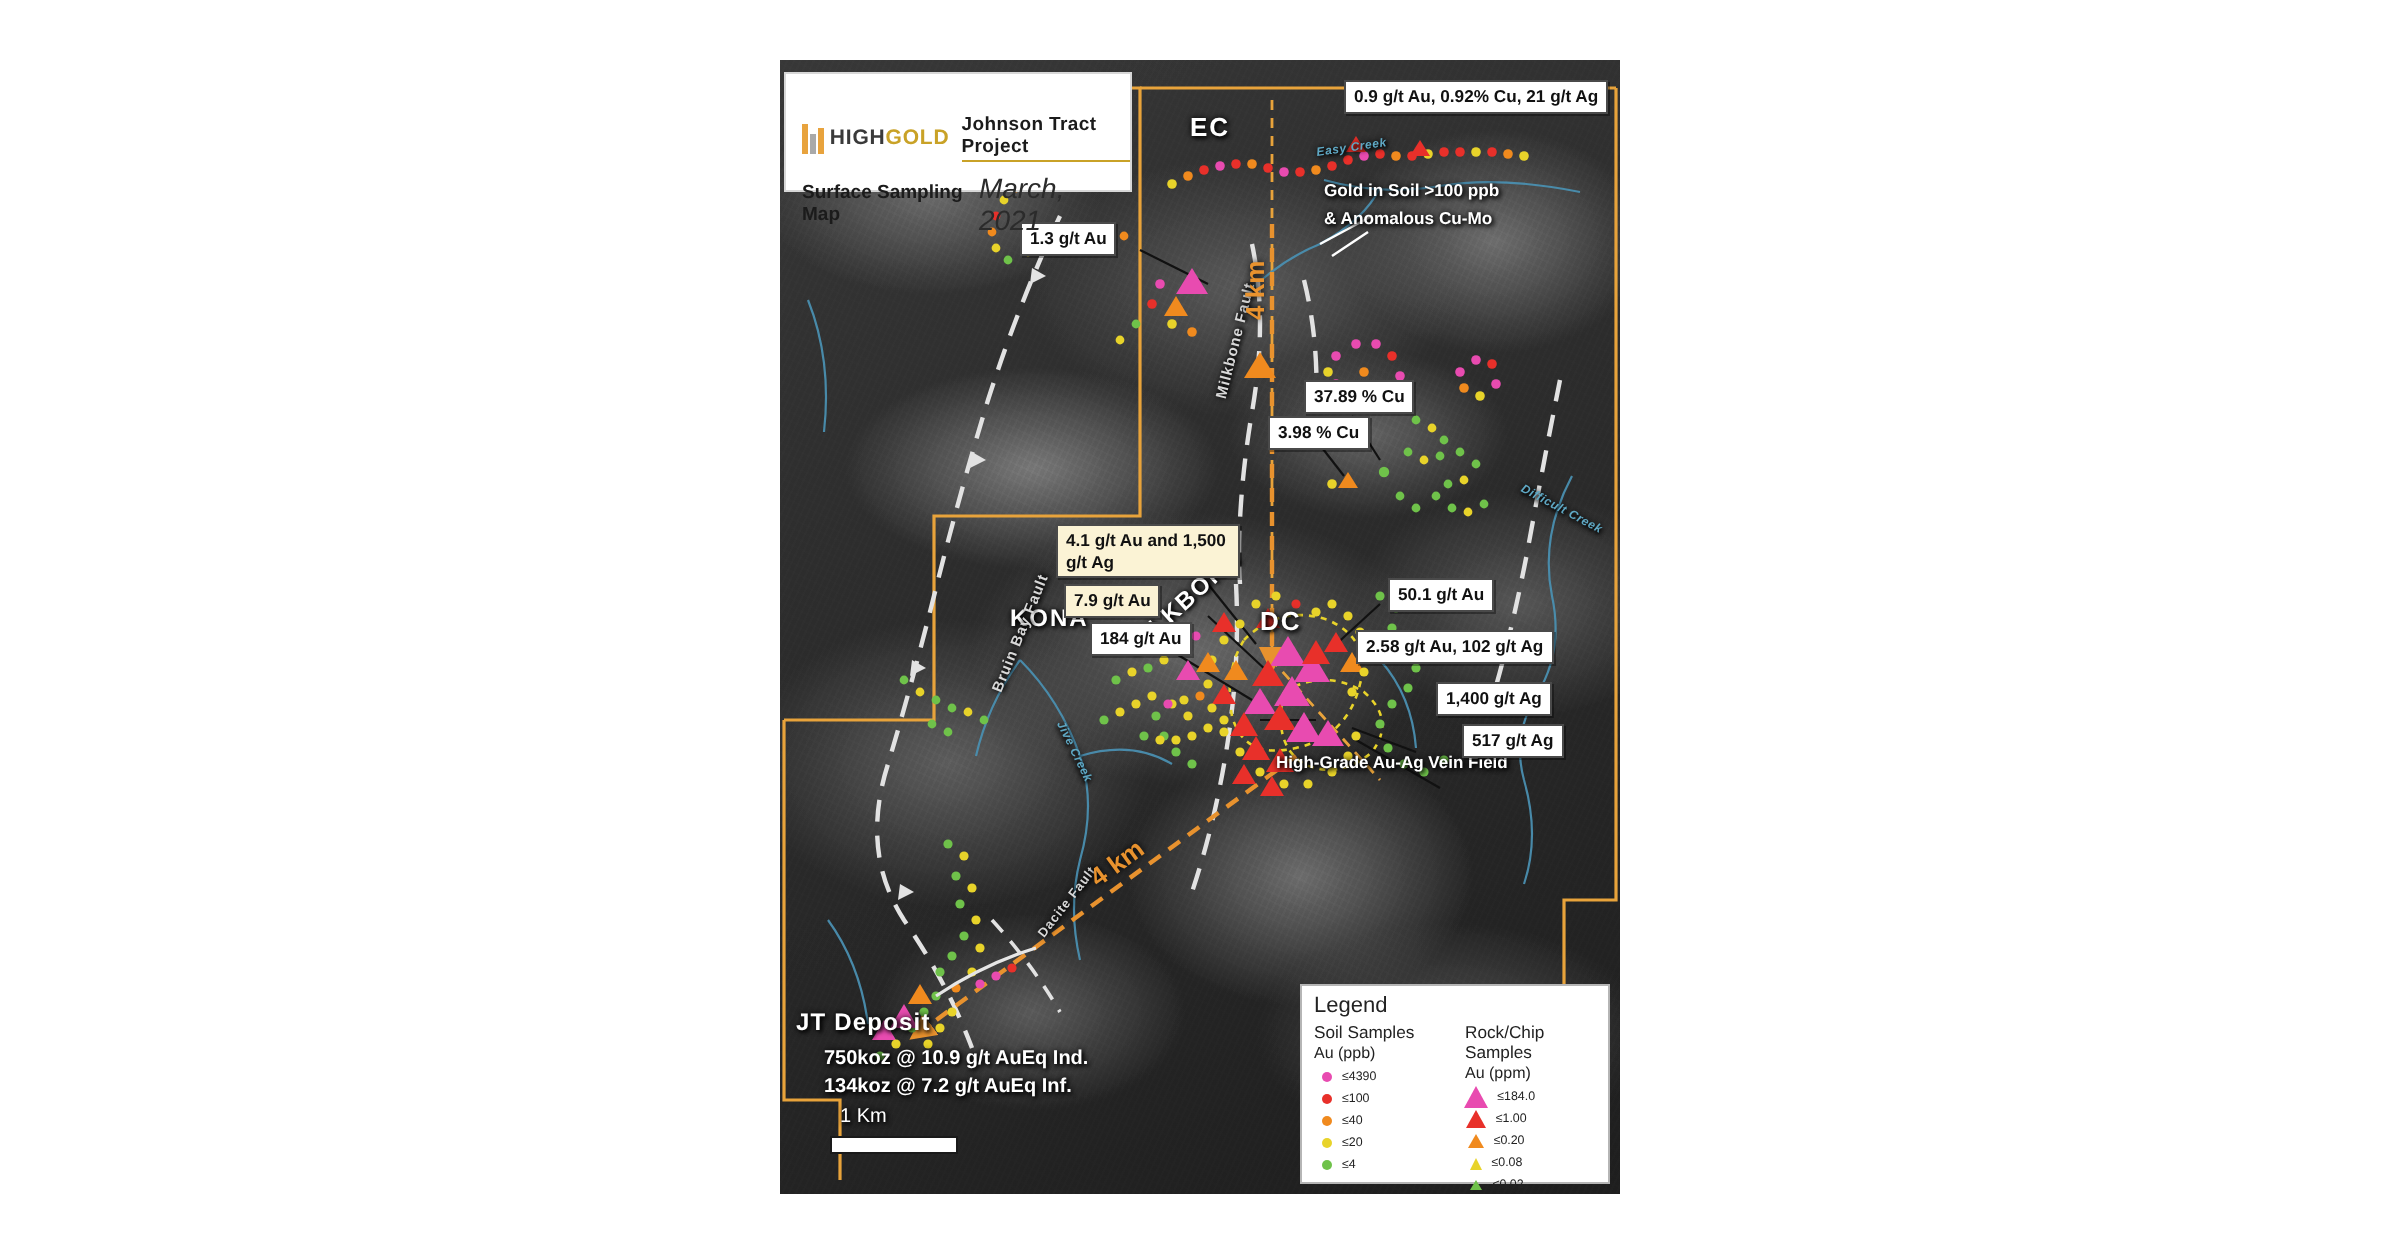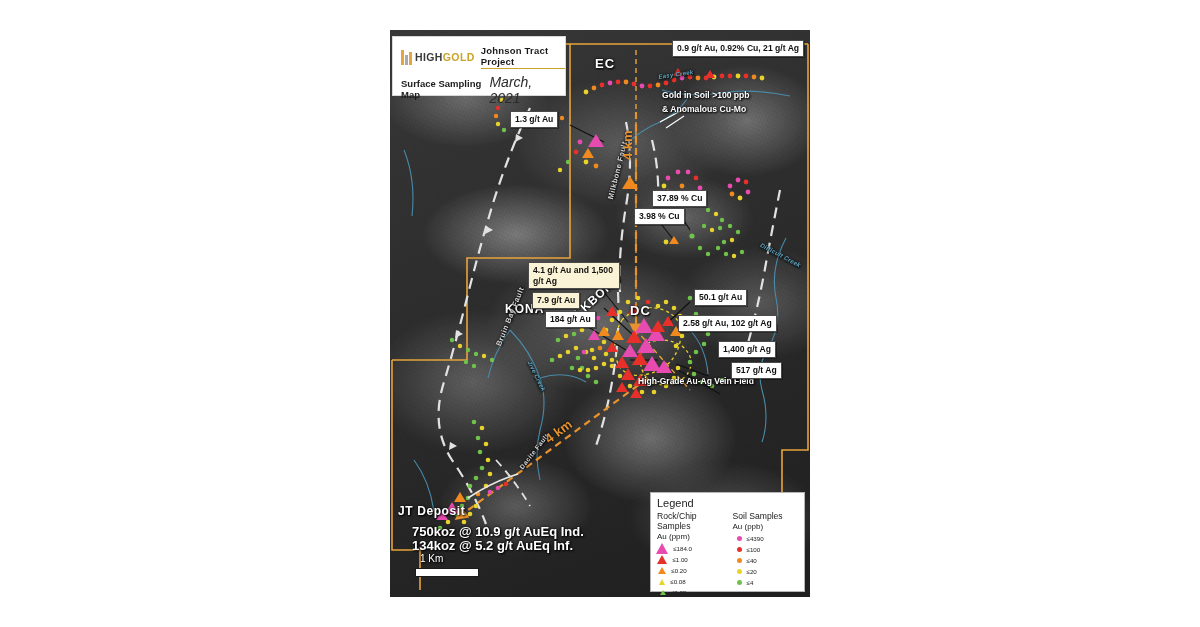--- a/index.html
+++ b/index.html
@@ -28,21 +28,21 @@
   #grain{position:absolute;inset:0;opacity:.35;
     background-image:
       repeating-linear-gradient(115deg, rgba(255,255,255,.05) 0 1px, rgba(0,0,0,.05) 1px 3px),
       repeating-linear-gradient(25deg, rgba(255,255,255,.04) 0 1px, rgba(0,0,0,.04) 1px 4px);
     mix-blend-mode:overlay;}
   .vec{position:absolute;inset:0;}
 
   
   #hdr{position:absolute;left:392px;top:36px;width:172px;height:58px;background:#ffffff;
        border:1px solid #d7d7d7;z-index:40;}
-  #hdr .row1{display:flex;align-items:center;padding:8px 0 0 8px;}
+  #hdr .row1{display:flex;align-items:center;padding:8px 0 0 8px;margin-top:12px;}
   .hg-mark{display:inline-block;width:11px;height:15px;margin-right:5px;position:relative;}
   .hg-mark i{position:absolute;bottom:0;width:3px;background:#e8a33d;display:block;}
   .hg-mark i:nth-child(1){left:0;height:15px;}
   .hg-mark i:nth-child(2){left:4px;height:10px;background:#a9a9a9;}
   .hg-mark i:nth-child(3){left:8px;height:13px;}
   .brand{font-size:10.5px;font-weight:bold;letter-spacing:.4px;color:#3a3a3a;}
   .brand .g{color:#c9a227;}
   .proj{font-size:9.5px;font-weight:bold;color:#1b1b1b;margin-left:6px;letter-spacing:.2px;
         border-bottom:1px solid #c9a227;padding-bottom:1px;}
   #hdr .row2{display:flex;justify-content:space-between;align-items:baseline;
@@ -60,21 +60,21 @@
   
   .mlabel{position:absolute;color:#ffffff;font-weight:bold;z-index:28;
           text-shadow:0 0 3px #000,1px 1px 2px #000;}
   .area{font-size:13px;letter-spacing:1px;}
   .fault{font-size:7.5px;color:#d8d8d8;font-style:normal;font-weight:bold;letter-spacing:.5px;}
   .creek{font-size:6px;color:#5fa8c4;font-style:italic;font-weight:bold;letter-spacing:.3px;}
   .km{position:absolute;color:#e8922e;font-size:13px;font-weight:bold;z-index:28;
       text-shadow:0 0 3px #000;}
   .vein{font-size:8.5px;}
   .dep{font-size:12px;letter-spacing:.6px;}
-  .depsub{font-size:13px;font-weight:bold;letter-spacing:0;}
+  .depsub{font-size:10px;font-weight:bold;letter-spacing:0;}
 
   
   #legend{position:absolute;left:650px;top:492px;width:155px;height:100px;background:#ffffff;
           border:1px solid #b5b5b5;z-index:45;padding:4px 6px;box-sizing:border-box;}
   #legend .ltitle{font-size:11px;color:#222;margin-bottom:2px;}
   .lcols{display:flex;gap:10px;}
   .lcol{flex:1;}
   .lhead{font-size:8.6px;color:#222;}
   .lunit{font-size:8px;color:#222;margin:1px 0 2px;}
   .lrow{display:flex;align-items:center;gap:5px;height:11px;}
@@ -434,21 +434,21 @@
     <div class="km" style="left:230px;top:130px;transform:rotate(-90deg);transform-origin:0 0;">4 km</div>
     <div class="km" style="left:152px;top:404px;transform:rotate(-36deg);transform-origin:0 0;">4 km</div>
 
     <div class="mlabel" style="left:272px;top:60px;font-size:8.6px;">Gold in Soil &gt;100 ppb</div>
     <div class="mlabel" style="left:272px;top:74px;font-size:8.6px;">&amp; Anomalous Cu-Mo</div>
 
     <div class="mlabel vein" style="left:248px;top:346px;">High-Grade Au-Ag Vein Field</div>
 
     <div class="mlabel dep" style="left:8px;top:474px;">JT Deposit</div>
     <div class="mlabel depsub" style="left:22px;top:494px;">750koz @ 10.9 g/t AuEq Ind.</div>
-    <div class="mlabel depsub" style="left:22px;top:508px;">134koz @ 5.2 g/t AuEq Inf.</div>
+    <div class="mlabel depsub" style="left:22px;top:508px;">134koz @ 7.2 g/t AuEq Inf.</div>
 
   </div>
 
   <div id="hdr">
     <div class="row1">
       <span class="hg-mark">
         <i></i>
           <i></i>
           <i></i>
       </span>
@@ -483,20 +483,46 @@
 
   <div class="callout" style="left:731px;top:362px;">517 g/t Ag</div>
 
   <div id="scalelbl" class="mlabel" style="font-size:10px;font-weight:normal;color:#fff;">1 Km</div>
   <div id="scale"></div>
 
   <div id="legend">
     <div class="ltitle">Legend</div>
     <div class="lcols">
       <div class="lcol">
+        <div class="lhead">Soil Samples</div>
+        <div class="lunit">Au (ppb)</div>
+        <div id="soil-rows">
+            <div class="lrow">
+              <span class="sq" style="width: 5px; height: 5px; background: rgb(232, 75, 176); display: inline-block; margin-left: 4px;"></span>
+              <span class="lv">≤4390</span>
+            </div>
+            <div class="lrow">
+              <span class="sq" style="width: 5px; height: 5px; background: rgb(232, 48, 42); display: inline-block; margin-left: 4px;"></span>
+              <span class="lv">≤100</span>
+            </div>
+            <div class="lrow">
+              <span class="sq" style="width: 5px; height: 5px; background: rgb(240, 138, 30); display: inline-block; margin-left: 4px;"></span>
+              <span class="lv">≤40</span>
+            </div>
+            <div class="lrow">
+              <span class="sq" style="width: 5px; height: 5px; background: rgb(232, 211, 42); display: inline-block; margin-left: 4px;"></span>
+              <span class="lv">≤20</span>
+            </div>
+            <div class="lrow">
+              <span class="sq" style="width: 5px; height: 5px; background: rgb(111, 194, 74); display: inline-block; margin-left: 4px;"></span>
+              <span class="lv">≤4</span>
+            </div>
+          </div>
+      </div>
+      <div class="lcol">
         <div class="lhead">Rock/Chip Samples</div>
         <div class="lunit">Au (ppm)</div>
         <div id="rock-rows">
             <div class="lrow">
               <span class="tri" style="border-left-width: 6.875px; border-right-width: 6.875px; border-bottom-width: 11px; border-bottom-color: rgb(232, 75, 176); margin-left: -0.875px;"></span>
               <span class="lv">≤184.0</span>
             </div>
             <div class="lrow">
               <span class="tri" style="border-left-width: 5.625px; border-right-width: 5.625px; border-bottom-width: 9px; border-bottom-color: rgb(232, 48, 42); margin-left: 0.375px;"></span>
               <span class="lv">≤1.00</span>
@@ -505,45 +531,19 @@
               <span class="tri" style="border-left-width: 4.6875px; border-right-width: 4.6875px; border-bottom-width: 7.5px; border-bottom-color: rgb(240, 138, 30); margin-left: 1.3125px;"></span>
               <span class="lv">≤0.20</span>
             </div>
             <div class="lrow">
               <span class="tri" style="border-left-width: 3.75px; border-right-width: 3.75px; border-bottom-width: 6px; border-bottom-color: rgb(232, 211, 42); margin-left: 2.25px;"></span>
               <span class="lv">≤0.08</span>
             </div>
             <div class="lrow">
               <span class="tri" style="border-left-width: 3.125px; border-right-width: 3.125px; border-bottom-width: 5px; border-bottom-color: rgb(111, 194, 74); margin-left: 2.875px;"></span>
               <span class="lv">≤0.02</span>
-            </div>
-          </div>
-      </div>
-      <div class="lcol">
-        <div class="lhead">Soil Samples</div>
-        <div class="lunit">Au (ppb)</div>
-        <div id="soil-rows">
-            <div class="lrow">
-              <span class="sq" style="width: 5px; height: 5px; background: rgb(232, 75, 176); display: inline-block; margin-left: 4px;"></span>
-              <span class="lv">≤4390</span>
-            </div>
-            <div class="lrow">
-              <span class="sq" style="width: 5px; height: 5px; background: rgb(232, 48, 42); display: inline-block; margin-left: 4px;"></span>
-              <span class="lv">≤100</span>
-            </div>
-            <div class="lrow">
-              <span class="sq" style="width: 5px; height: 5px; background: rgb(240, 138, 30); display: inline-block; margin-left: 4px;"></span>
-              <span class="lv">≤40</span>
-            </div>
-            <div class="lrow">
-              <span class="sq" style="width: 5px; height: 5px; background: rgb(232, 211, 42); display: inline-block; margin-left: 4px;"></span>
-              <span class="lv">≤20</span>
-            </div>
-            <div class="lrow">
-              <span class="sq" style="width: 5px; height: 5px; background: rgb(111, 194, 74); display: inline-block; margin-left: 4px;"></span>
-              <span class="lv">≤4</span>
             </div>
           </div>
       </div>
     </div>
   </div>
 
 </div>
 
 </body></html>

